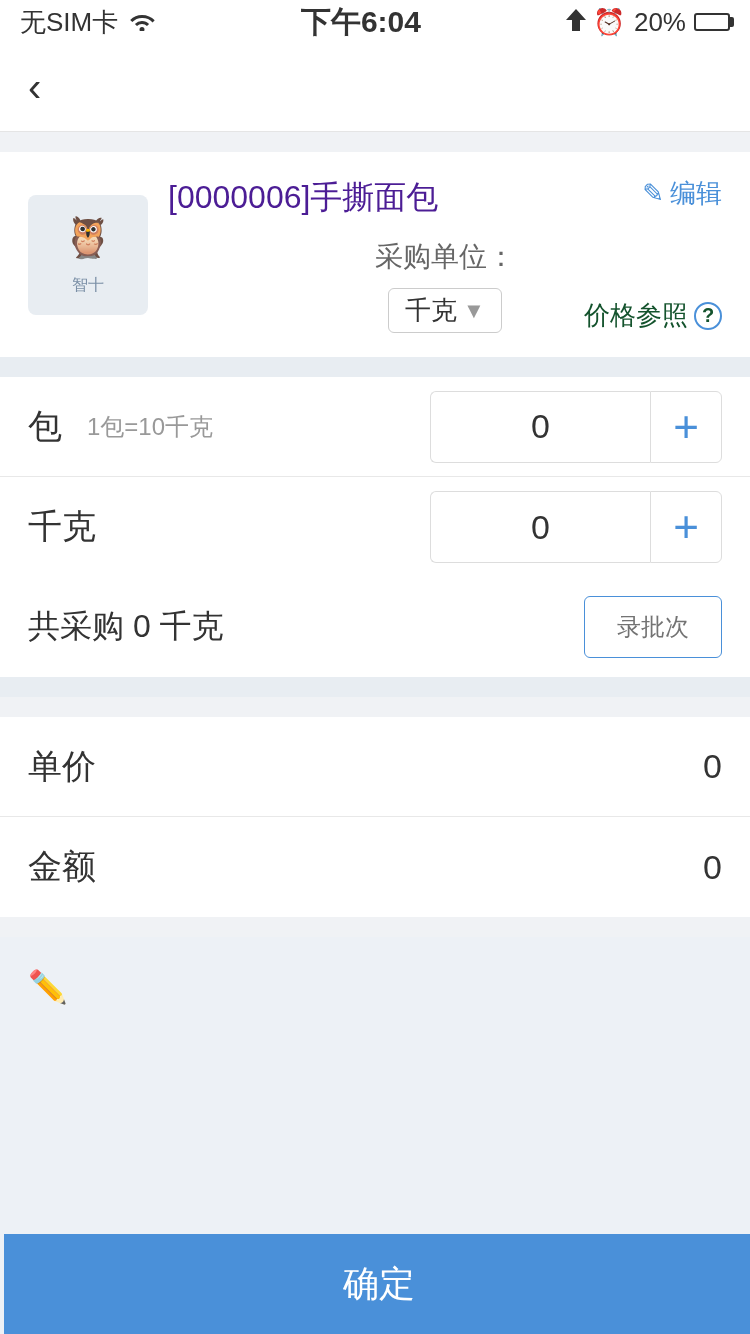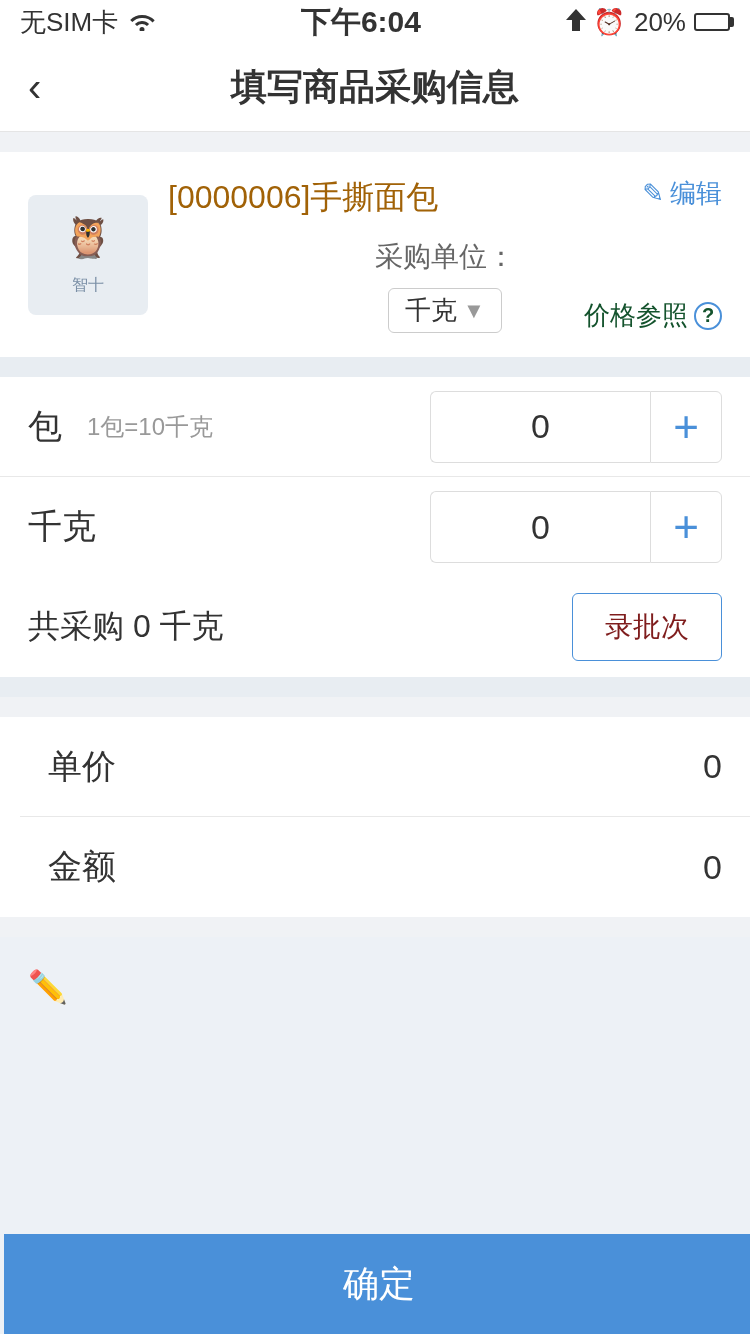--- a/index.html
+++ b/index.html
@@ -121,21 +121,21 @@
     .product-image-label {
       font-size: 16px;
       margin-top: 14px;
     }
     .product-info {
       flex: 1;
     }
     .product-name {
       font-size: 32px;
       font-weight: 500;
-      color: #a16207;
+      color: #4c1d95;
       margin-bottom: 18px;
     }
     .product-unit-row {
       display: flex;
       align-items: center;
       gap: 12px;
       font-size: 28px;
       color: #666;
       flex-direction: column;
     }
@@ -257,33 +257,32 @@
       justify-content: space-between;
       padding: 0 28px;
       height: 100px;
     }
     .summary-text {
       font-size: 32px;
       color: #333;
     }
     .batch-btn {
       border: 1px solid #4a90d9;
-      color: #7f1d1d;
+      color: #737373;
       background: #fff;
       border-radius: 6px;
       padding: 14px 32px;
-      font-size: 28px;
+      font-size: 24px;
       cursor: pointer;
     }
 
     
     .price-section {
       background: #fff;
       margin-top: 20px;
-      padding-left: 20px;
     }
     .price-row {
       display: flex;
       align-items: center;
       justify-content: space-between;
       padding: 0 28px;
       height: 100px;
       border-bottom: 1px solid #e8e8e8;
     }
     .price-row:last-child {
@@ -373,21 +372,20 @@
       <span>⏰</span>
       <span>20%</span>
       <span class="battery-icon">
         <span class="battery-body"><span class="battery-fill"></span></span>
       </span>
     </div>
   </div>
 
   <div class="nav-bar">
     <span class="nav-back">‹</span>
-    <span class="nav-title">填写商品采购信息</span>
   </div>
 
   <div class="product-card">
     <div class="product-image">
       <span>🦉</span>
       <span class="product-image-label">智十</span>
     </div>
     <div class="product-info">
       <div class="product-name">[0000006]手撕面包</div>
       <div class="product-unit-row">

